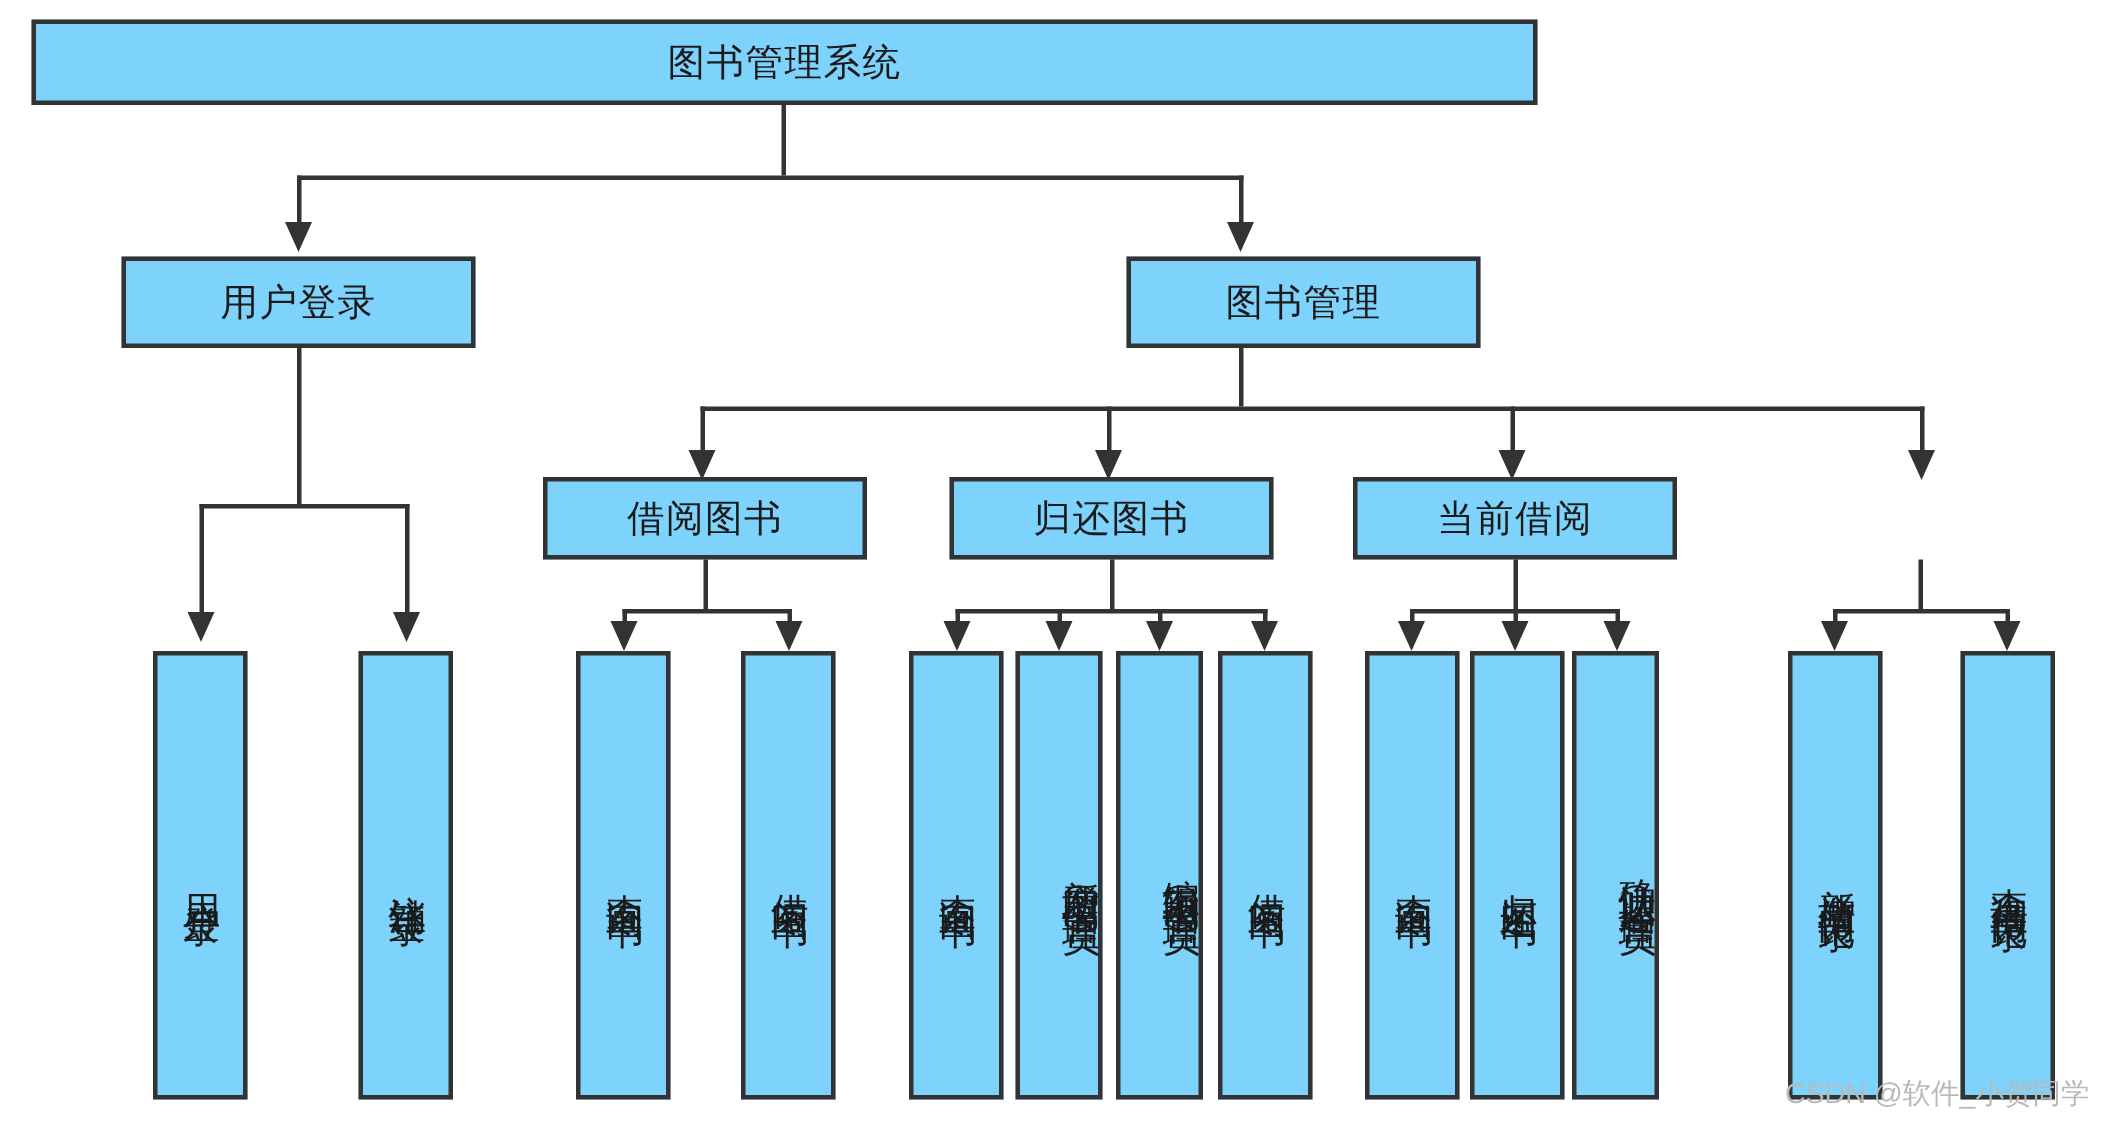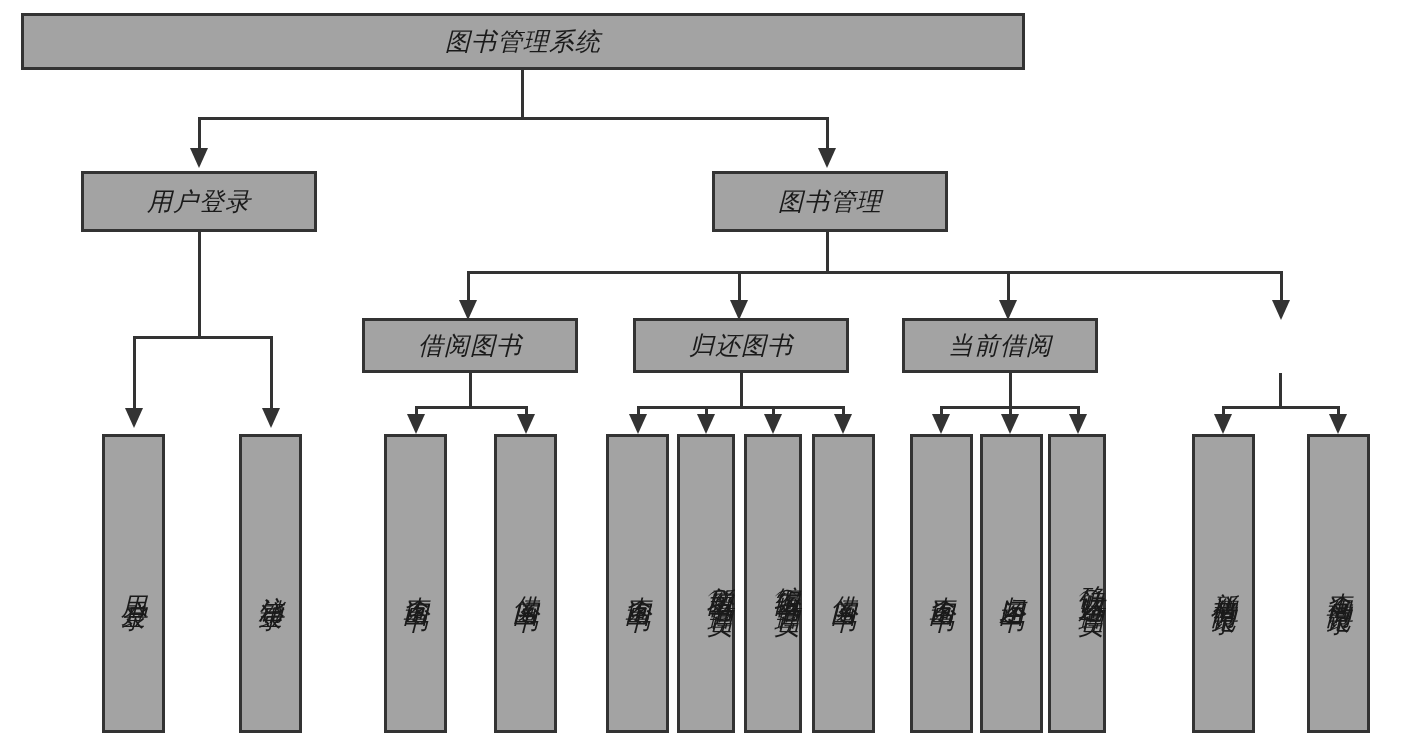--- a/index.html
+++ b/index.html
@@ -14,26 +14,25 @@
     position: relative;
     width: 1405px;
     height: 747px;
     background: #ffffff;
     overflow: hidden;
   }
   .node {
     position: absolute;
     box-sizing: border-box;
     border: 3px solid #333333;
-    background: #a3a3a3;
+    background: #7dd3fc;
     display: flex;
     align-items: center;
     justify-content: center;
     color: #1a1a1a;
-    font-style: italic;
   }
   .node-h {
     font-size: 25px;
     letter-spacing: 1px;
   }
   .node-root {
     font-size: 25px;
     letter-spacing: 1px;
   }
   .node-v {
@@ -87,21 +86,21 @@
   <div class="conn conn-v" style="left:198px; top:117px; width:3px; height:33px;"></div>
   <div class="arrow" style="left:190px; top:148px;"></div>
 
   <div class="conn conn-v" style="left:826px; top:117px; width:3px; height:33px;"></div>
   <div class="arrow" style="left:818px; top:148px;"></div>
 
   <div class="node node-h" style="left:81px; top:171px; width:236px; height:61px;">
     <span>用户登录</span>
   </div>
 
-  <div class="node node-h" style="left:712px; top:171px; width:236px; height:61px;">
+  <div class="node node-h" style="left:751px; top:171px; width:236px; height:61px;">
     <span>图书管理</span>
   </div>
 
   <div class="conn conn-v" style="left:198px; top:232px; width:3px; height:104px;"></div>
   <div class="conn conn-h" style="left:133px; top:336px; width:140px; height:3px;"></div>
   <div class="conn conn-v" style="left:133px; top:336px; width:3px; height:74px;"></div>
   <div class="arrow" style="left:125px; top:408px;"></div>
   <div class="conn conn-v" style="left:270px; top:336px; width:3px; height:74px;"></div>
   <div class="arrow" style="left:262px; top:408px;"></div>
 
@@ -116,21 +115,21 @@
   <div class="arrow" style="left:999px; top:300px;"></div>
   <div class="conn conn-v" style="left:1280px; top:271px; width:3px; height:32px;"></div>
   <div class="arrow" style="left:1272px; top:300px;"></div>
 
   <div class="node node-h" style="left:362px; top:318px; width:216px; height:55px;">
     <span>借阅图书</span>
   </div>
   <div class="node node-h" style="left:633px; top:318px; width:216px; height:55px;">
     <span>归还图书</span>
   </div>
-  <div class="node node-h" style="left:902px; top:318px; width:196px; height:55px;">
+  <div class="node node-h" style="left:902px; top:318px; width:216px; height:55px;">
     <span>当前借阅</span>
   </div>
 
   <div class="conn conn-v" style="left:469px; top:373px; width:3px; height:33px;"></div>
   <div class="conn conn-h" style="left:415px; top:406px; width:113px; height:3px;"></div>
   <div class="conn conn-v" style="left:415px; top:406px; width:3px; height:14px;"></div>
   <div class="arrow" style="left:407px; top:414px;"></div>
   <div class="conn conn-v" style="left:525px; top:406px; width:3px; height:14px;"></div>
   <div class="arrow" style="left:517px; top:414px;"></div>
 
@@ -198,14 +197,15 @@
     <span>确认归还（管理员）</span>
   </div>
 
   <div class="node node-v mid" style="left:1192px; top:434px; width:63px; height:299px;">
     <span>新增借阅记录</span>
   </div>
   <div class="node node-v mid" style="left:1307px; top:434px; width:63px; height:299px;">
     <span>查询借阅记录</span>
   </div>
 
+  <div class="watermark" style="left:1190px; top:716px;">CSDN @软件_小贺同学</div>
 
 </div>
 
 </body></html>

